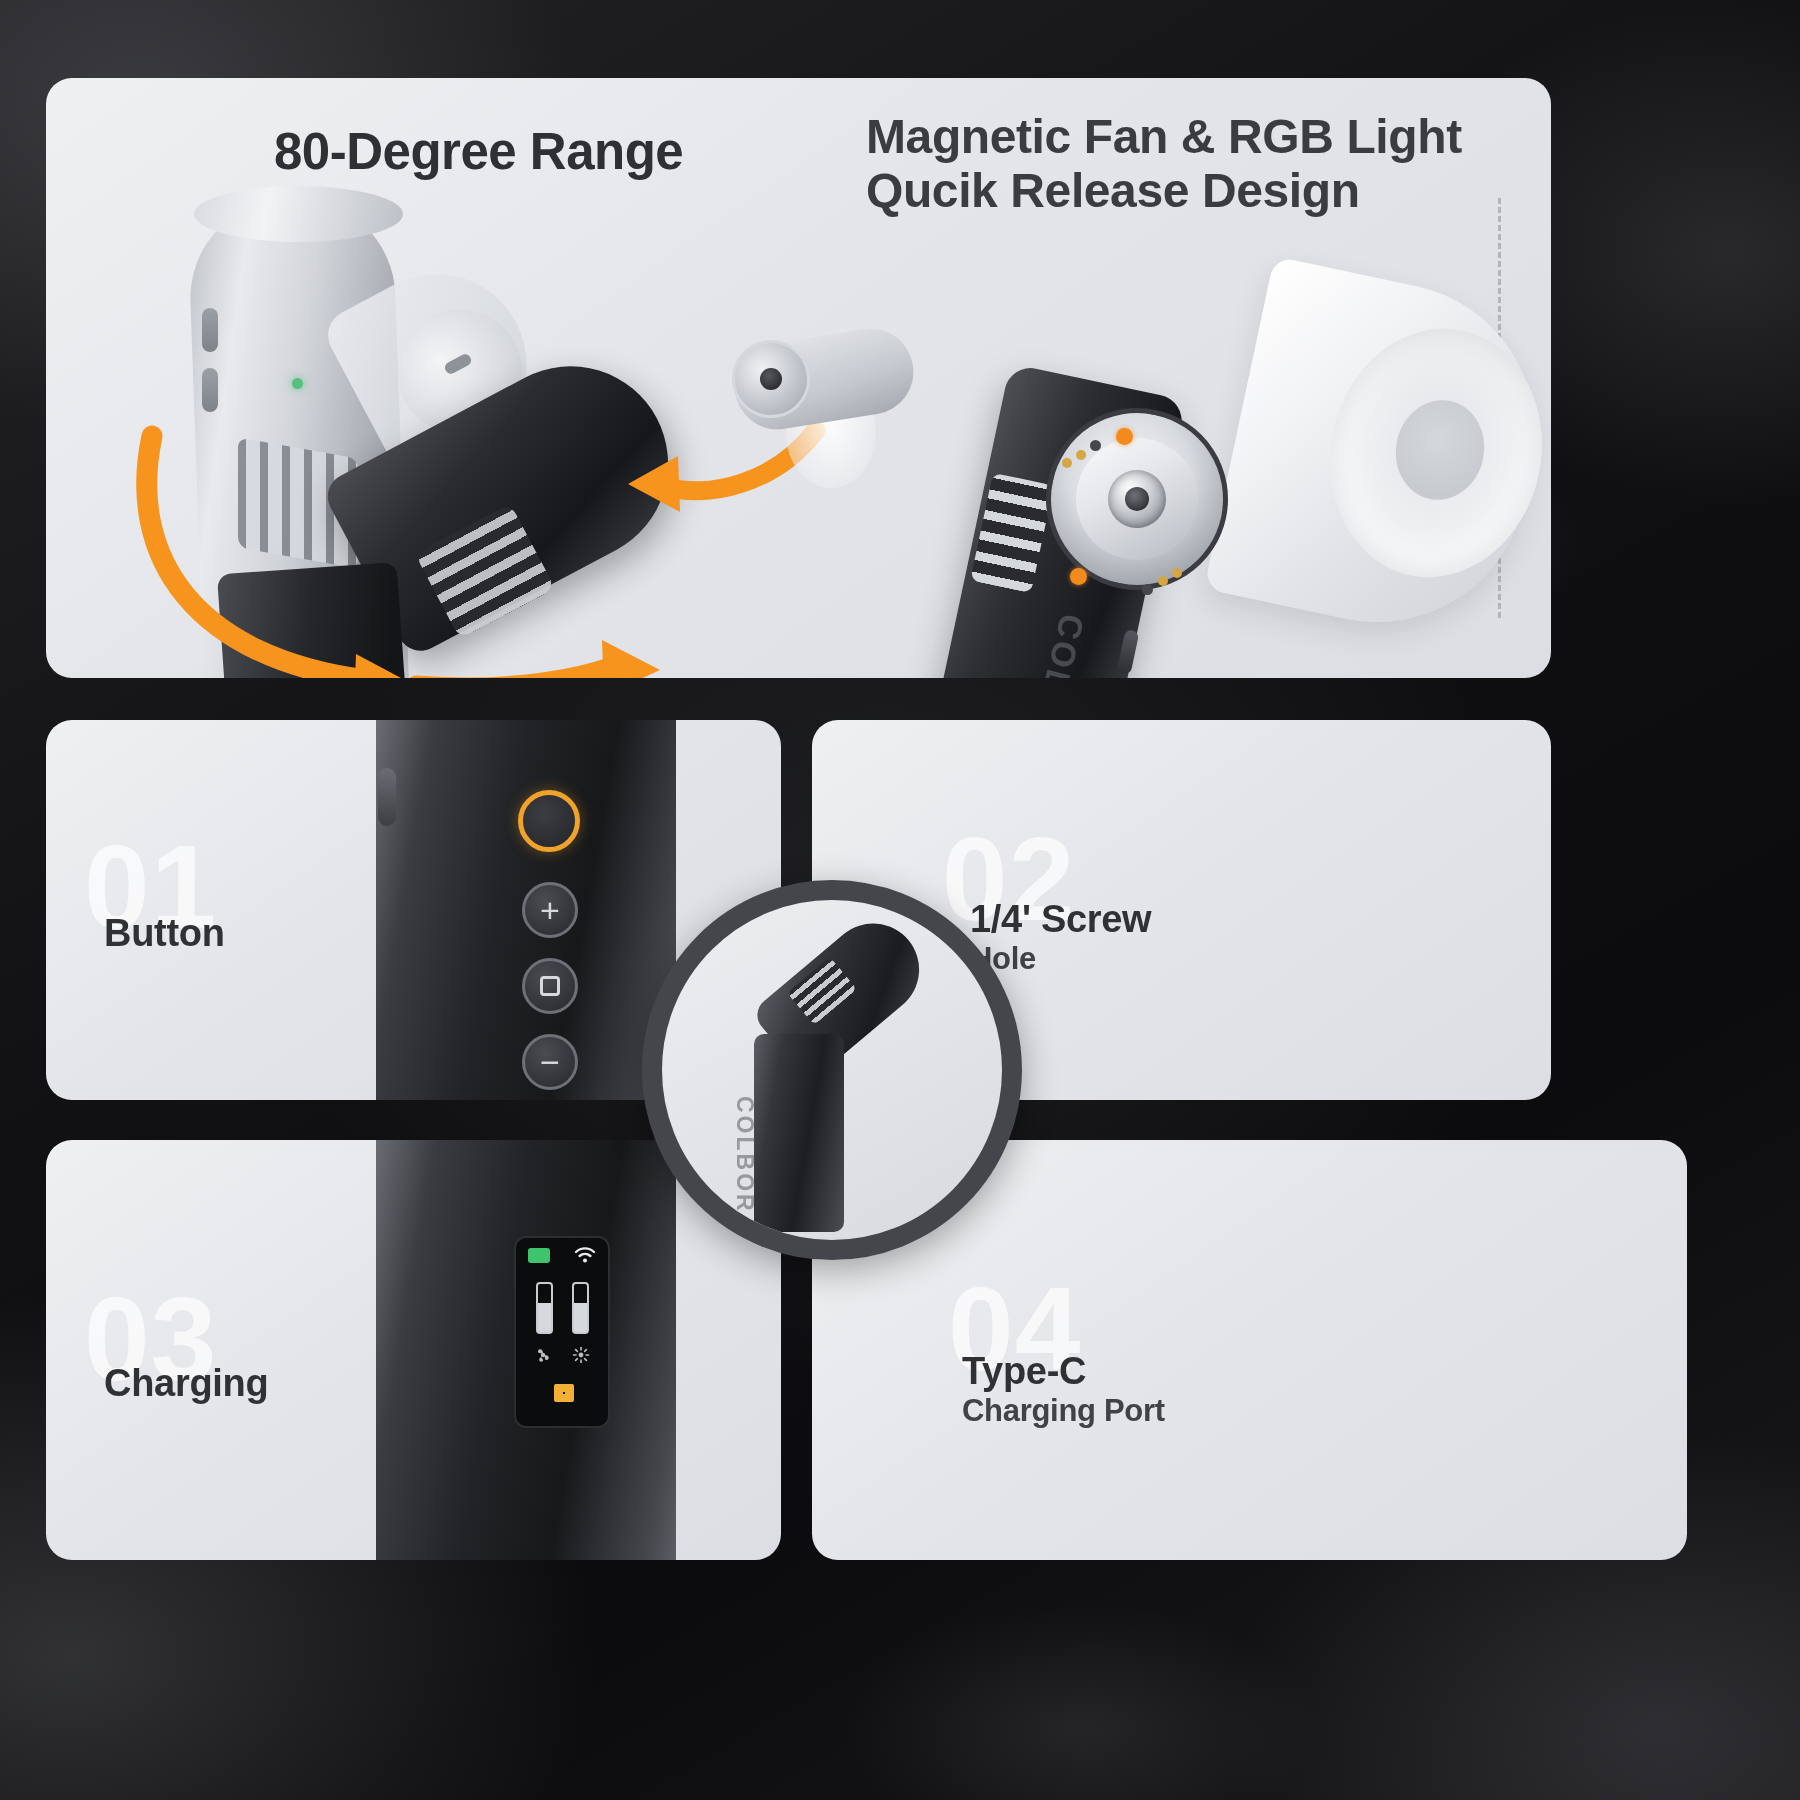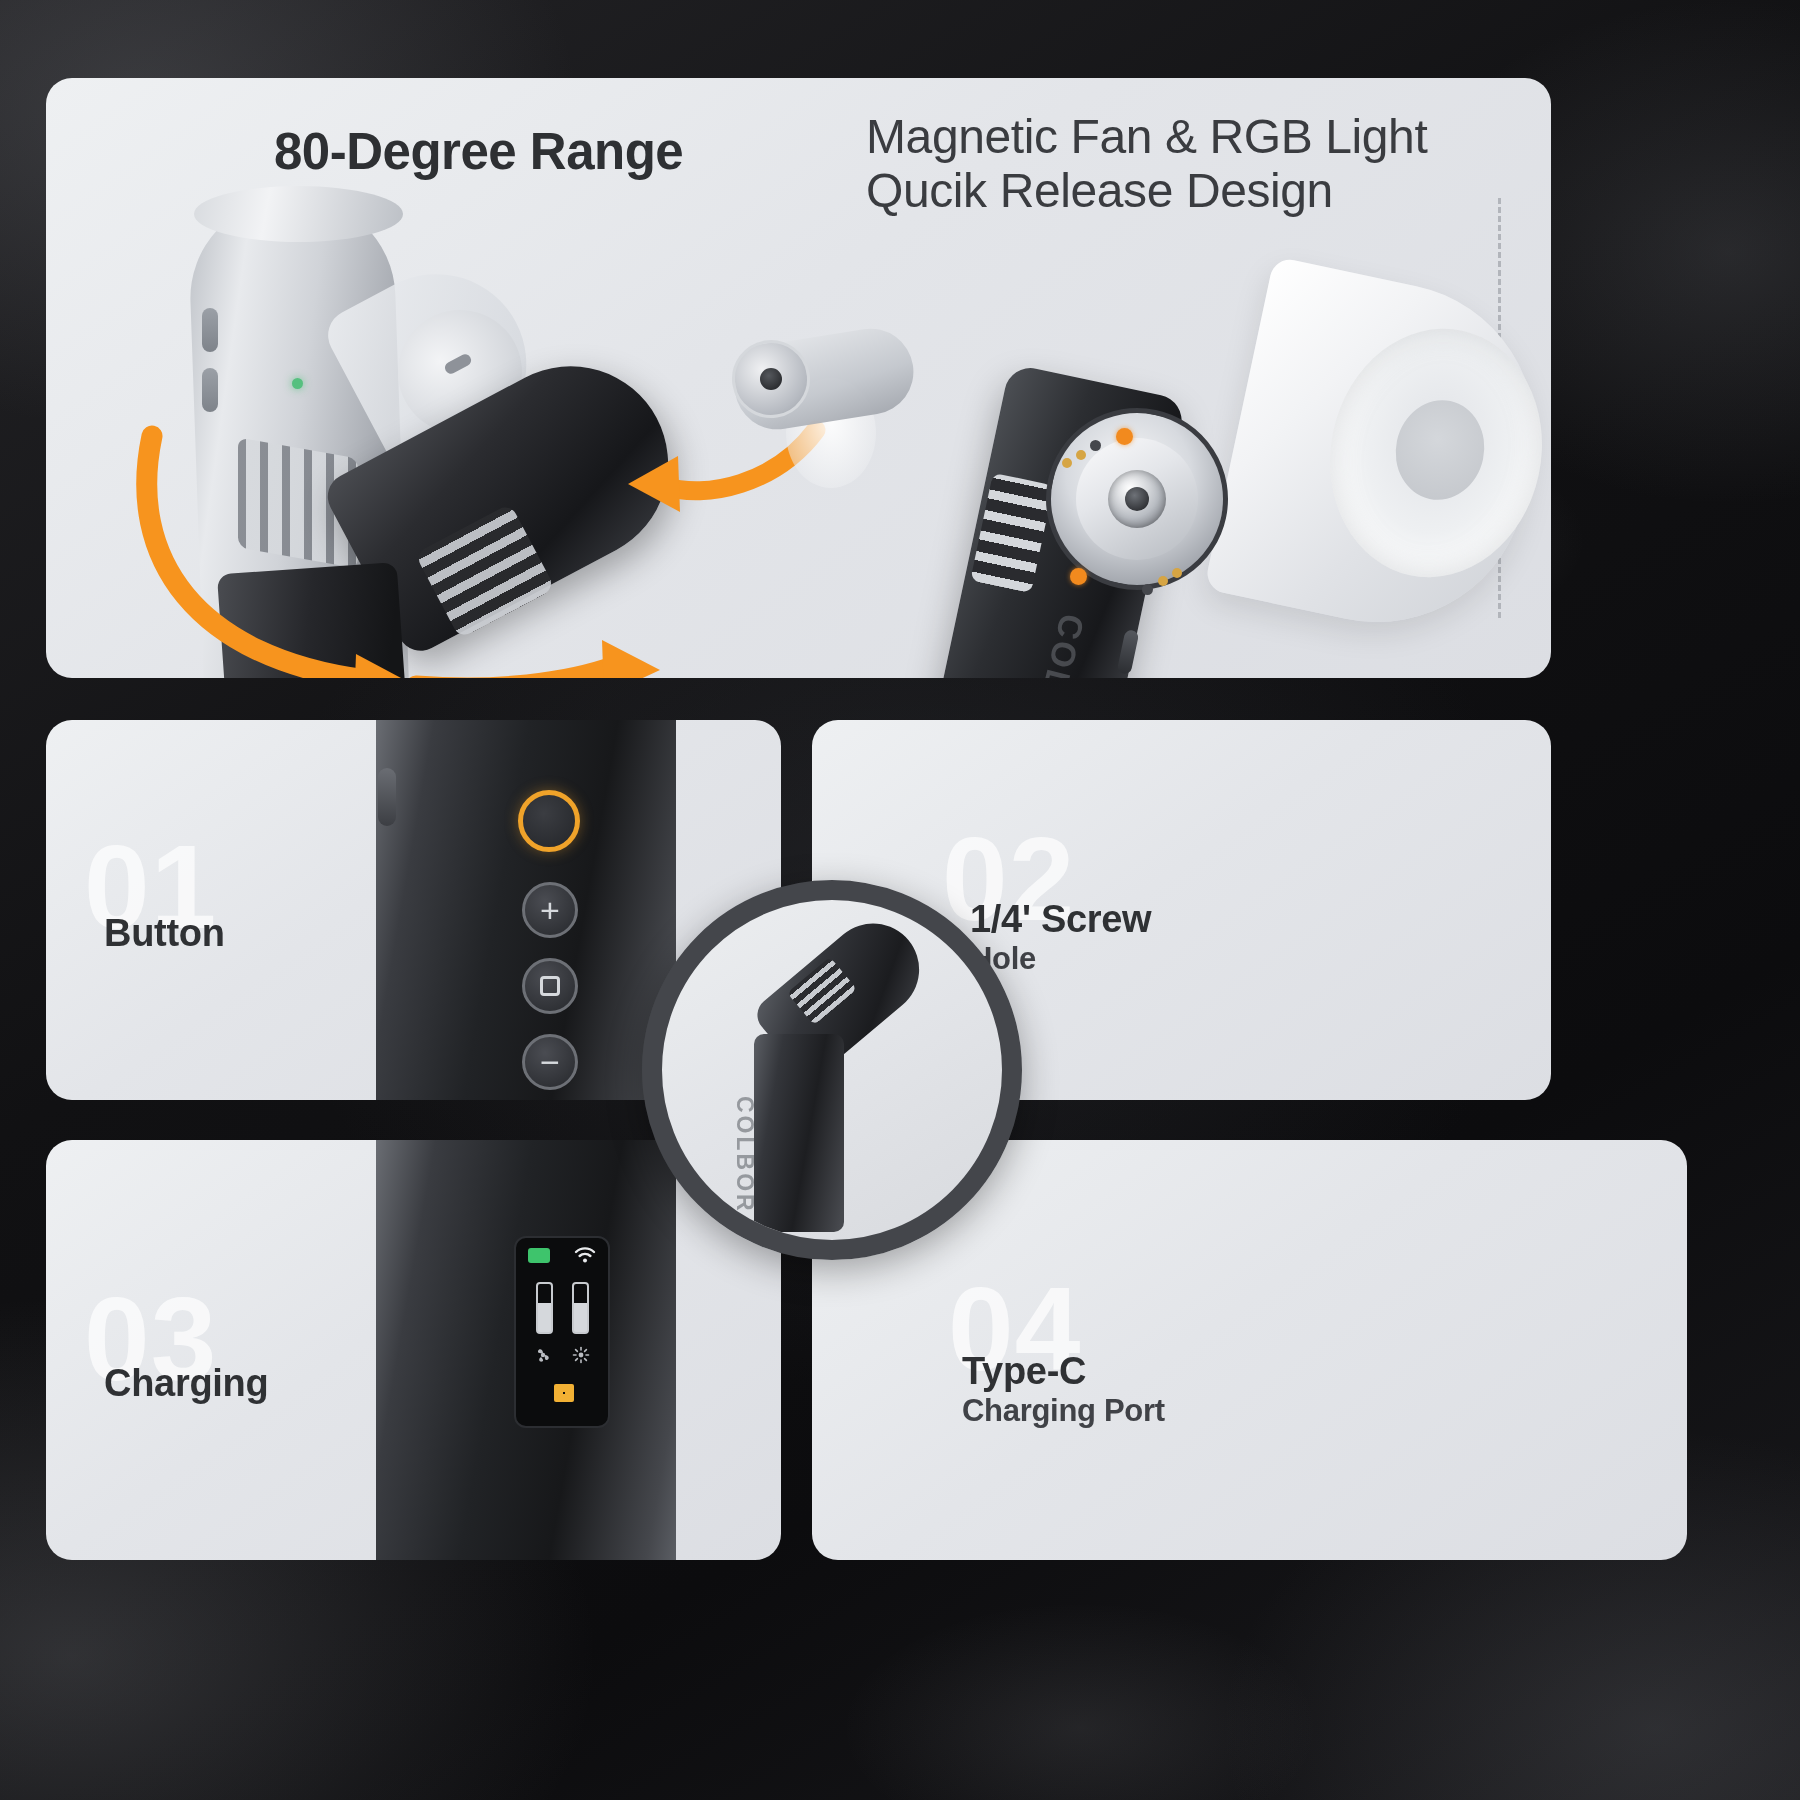--- a/index.html
+++ b/index.html
@@ -57,21 +57,21 @@
     font-size: 51px;
     font-weight: 700;
     color: #2e3033;
     letter-spacing: -0.5px;
     white-space: nowrap;
   }
   .head-right {
     position: absolute;
     left: 820px; top: 32px;
     font-size: 48px;
-    font-weight: 400;
+    font-weight: 700;
     color: #3a3c40;
     line-height: 1.13;
     letter-spacing: -0.4px;
     white-space: nowrap;
   }
 
   
   .ghost-num {
     position: absolute;
     font-size: 118px;

